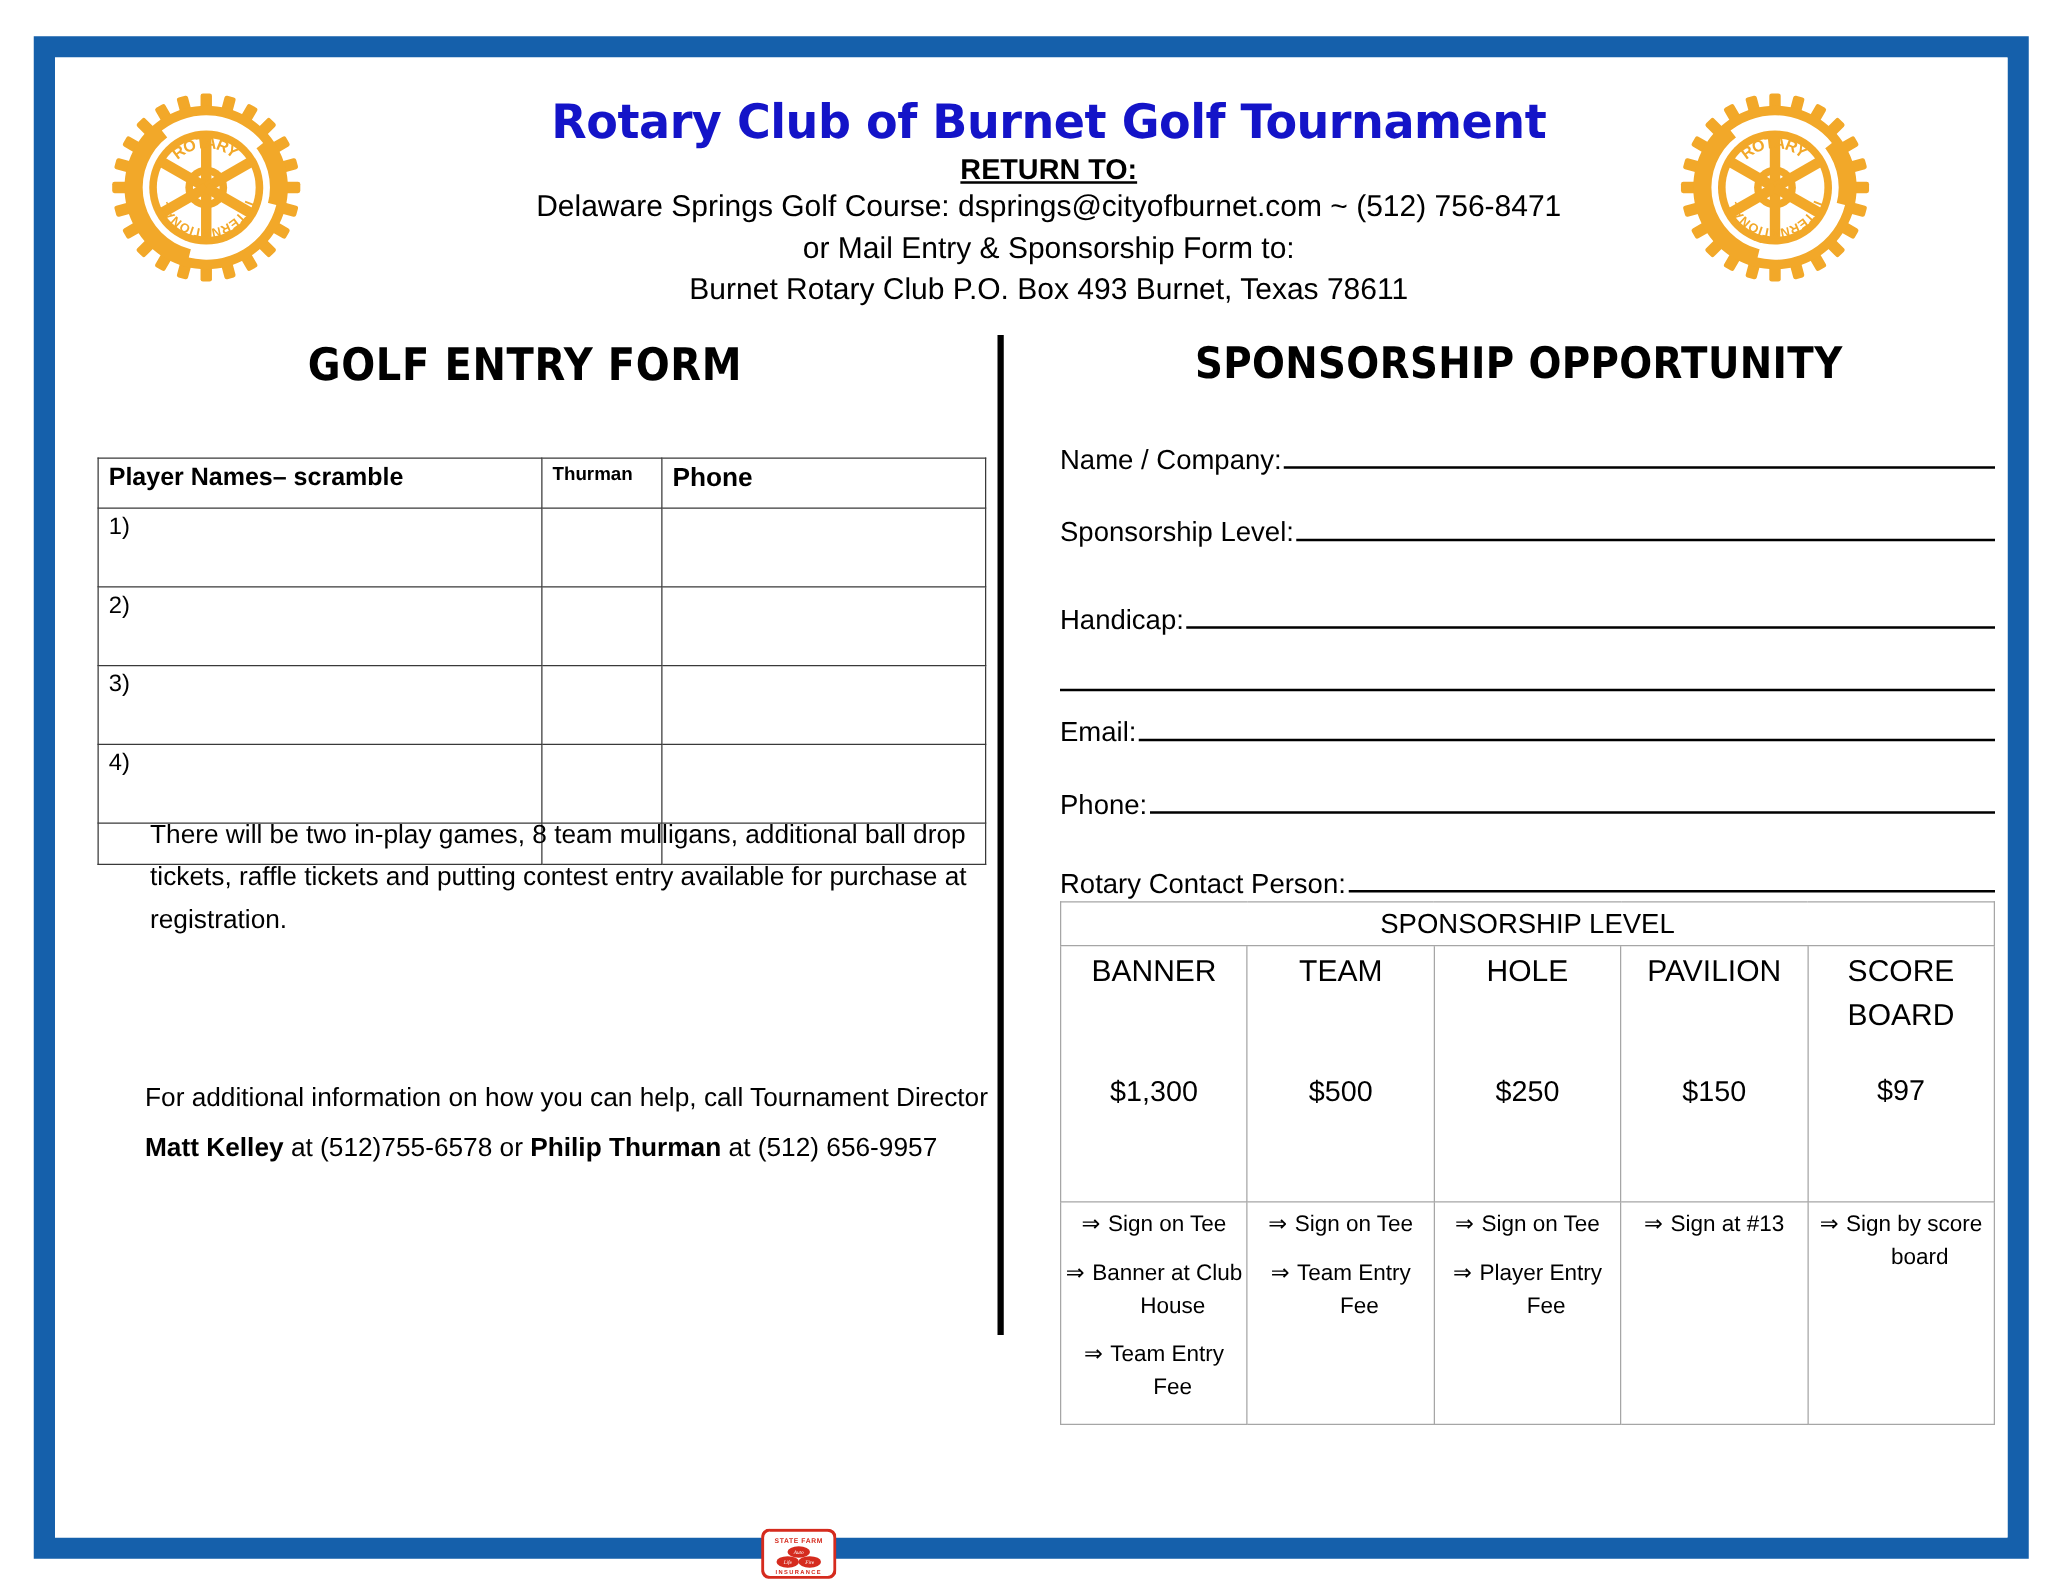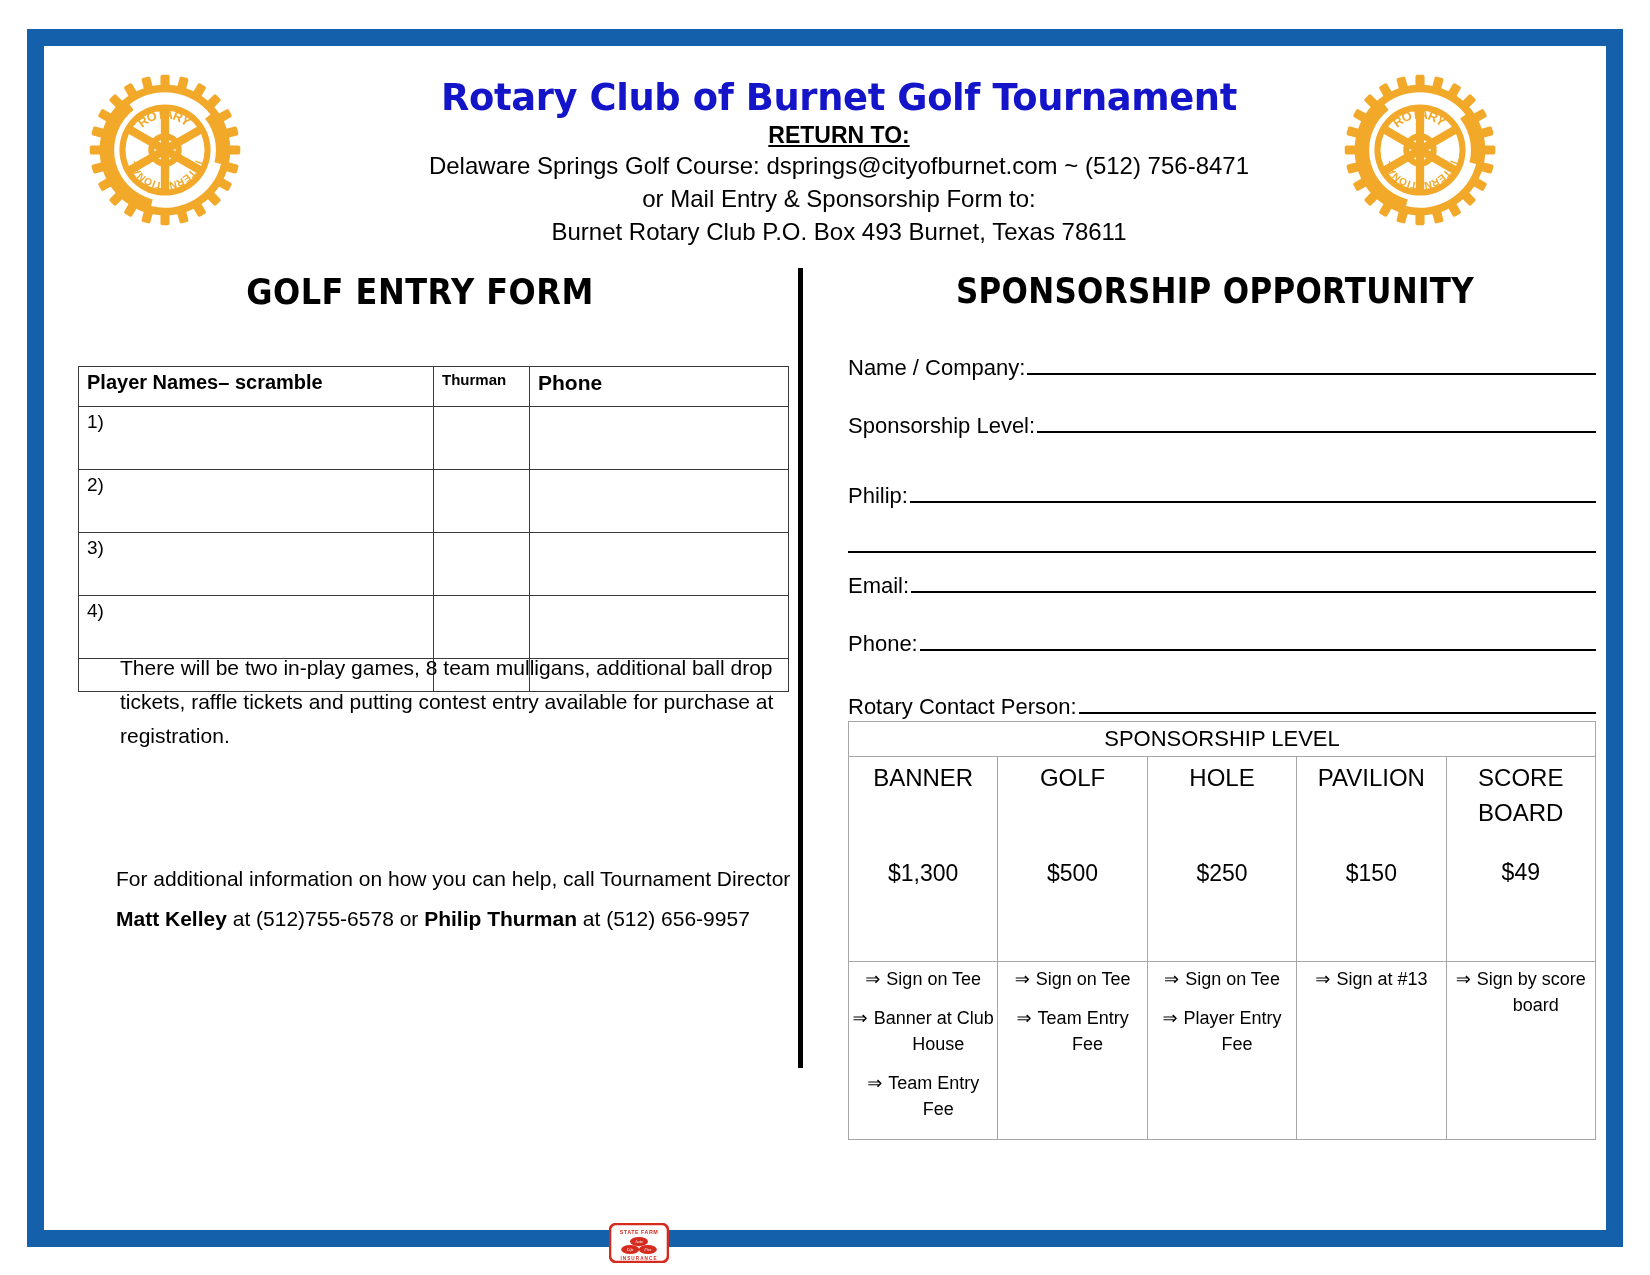--- a/index.html
+++ b/index.html
@@ -401,21 +401,21 @@
           <span class="lbl">Name / Company:</span>
           <span class="rule"></span>
         </div>
 
         <div class="field" style="left:48px; top:152px; width:748px;">
           <span class="lbl">Sponsorship Level:</span>
           <span class="rule"></span>
         </div>
 
         <div class="field" style="left:48px; top:222px; width:748px;">
-          <span class="lbl">Philip:</span>
+          <span class="lbl">Handicap:</span>
           <span class="rule"></span>
         </div>
         <div class="rule-only" style="left:48px; top:290px; width:748px;"></div>
 
         <div class="field" style="left:48px; top:312px; width:748px;">
           <span class="lbl">Email:</span>
           <span class="rule"></span>
         </div>
 
         <div class="field" style="left:48px; top:370px; width:748px;">
@@ -432,34 +432,34 @@
           <tbody>
               <tr>
             <td class="sp-head" colspan="5">SPONSORSHIP LEVEL</td>
           </tr>
           <tr>
             <td class="tier">
               <span class="tname">BANNER</span>
               <span class="tprice">$1,300</span>
             </td>
             <td class="tier">
-              <span class="tname">GOLF</span>
+              <span class="tname">TEAM</span>
               <span class="tprice">$500</span>
             </td>
             <td class="tier">
               <span class="tname">HOLE</span>
               <span class="tprice">$250</span>
             </td>
             <td class="tier">
               <span class="tname">PAVILION</span>
               <span class="tprice">$150</span>
             </td>
             <td class="tier two-line">
               <span class="tname">SCORE BOARD</span>
-              <span class="tprice">$49</span>
+              <span class="tprice">$97</span>
             </td>
           </tr>
           <tr>
             <td class="benefits">
               <ul>
                 <li><span class="arw">⇒</span><span>Sign on Tee</span></li>
                 <li><span class="arw">⇒</span><span>Banner at Club House</span></li>
                 <li><span class="arw">⇒</span><span>Team Entry Fee</span></li>
               </ul>
             </td>

